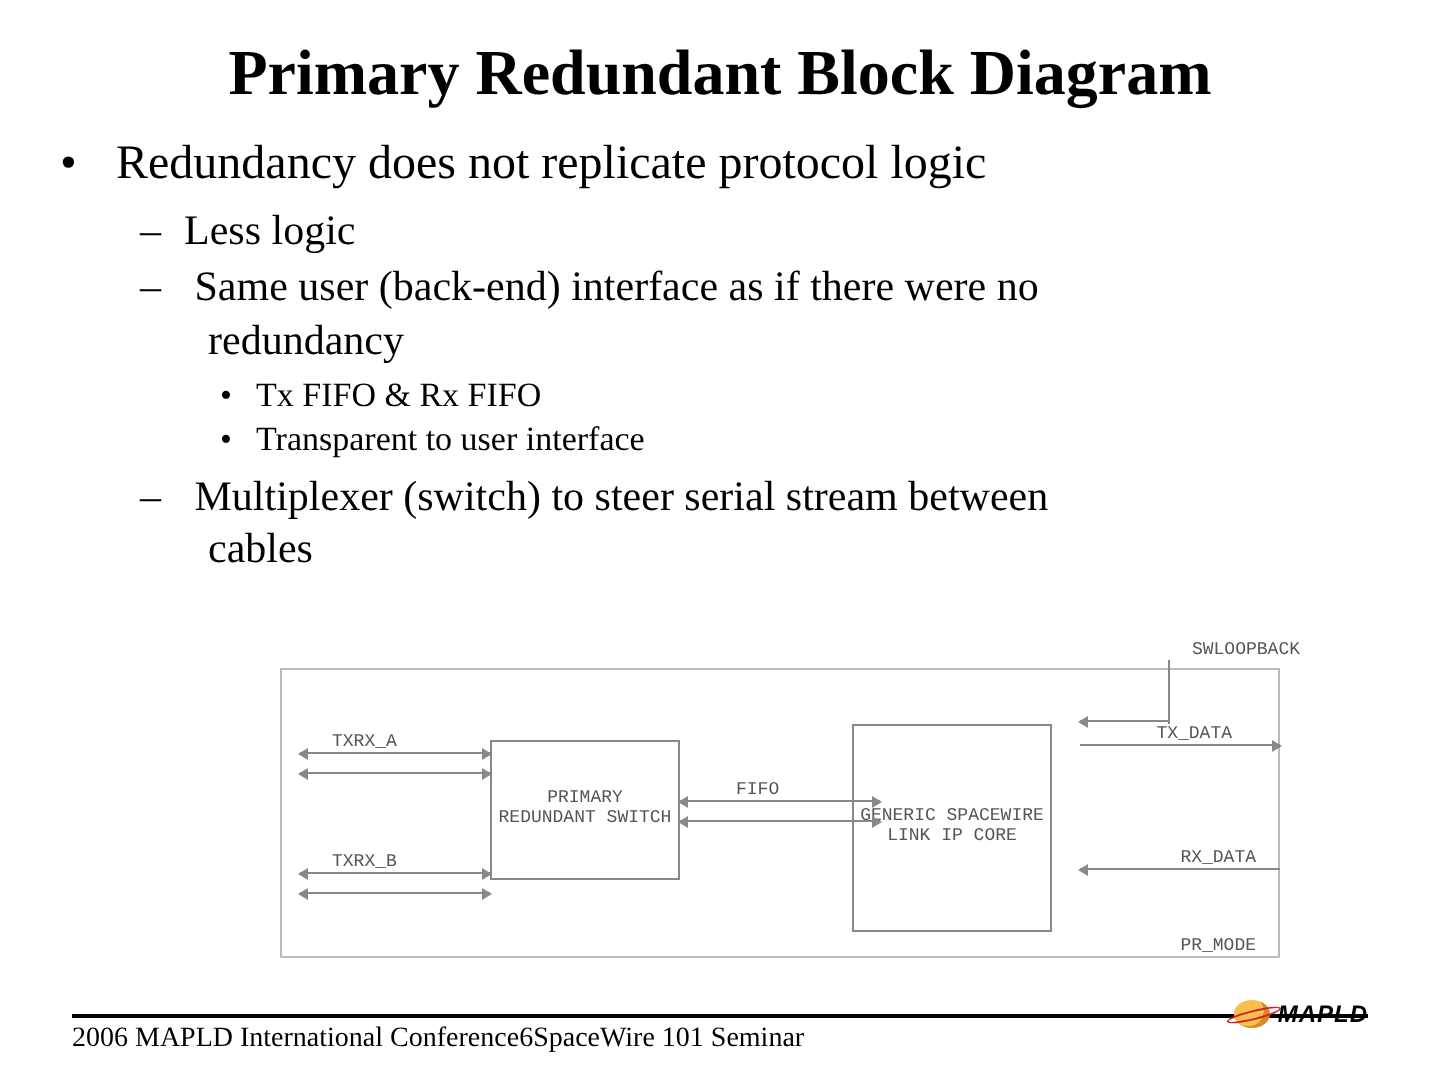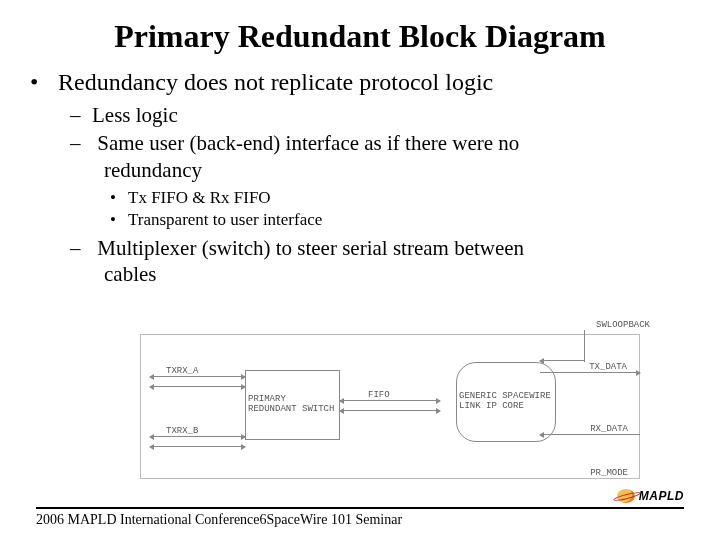--- a/index.html
+++ b/index.html
@@ -14,37 +14,37 @@
   .lvl2 > li::before { content: "–"; display: inline-block; width: 22px; }
   .lvl2 > li .wrap { display: inline; }
   .lvl2 .cont { display: block; margin-left: 34px; }
   .lvl3 { margin-left: 40px; margin-top: 4px; margin-bottom: 4px; }
   .lvl3 > li { font-size: 17px; line-height: 1.3; }
   .lvl3 > li::before { content: "•"; display: inline-block; width: 18px; }
 
   
   .diagram { position: absolute; left: 130px; top: 320px; width: 520px; height: 165px; font-family: Liberation Mono, monospace; font-size: 9px; color: #555; }
   .diagram .frame { position: absolute; left: 10px; top: 14px; width: 500px; height: 145px; border: 1px solid #bbb; }
-  .box { position: absolute; border: 1px solid #888; background: #fff; text-align: left; display: flex; align-items: center; justify-content: center; padding: 2px; line-height: 1.1; }
+  .box { position: absolute; border: 1px solid #888; background: #fff; text-align: center; display: flex; align-items: center; justify-content: center; padding: 2px; line-height: 1.1; }
   .lbl { position: absolute; white-space: nowrap; }
   
   .h-line { position: absolute; height: 0; border-top: 1px solid #888; }
   .arr-r::after, .arr-l::before, .arr-both::before, .arr-both::after {
     content: ""; position: absolute; width: 0; height: 0; border-top: 3px solid transparent; border-bottom: 3px solid transparent;
   }
   .arr-r::after  { right: -1px; top: -3px; border-left: 5px solid #888; }
   .arr-l::before { left: -1px;  top: -3px; border-right: 5px solid #888; }
   .arr-both::after  { right: -1px; top: -3px; border-left: 5px solid #888; }
   .arr-both::before { left: -1px;  top: -3px; border-right: 5px solid #888; }
 
   
   .footer { position: absolute; left: 36px; right: 36px; bottom: 12px; }
   .footline { border-top: 2px solid #000; height: 0; margin-bottom: 3px; }
   .footrow { display: flex; justify-content: flex-start; align-items: center; font-size: 14px; }
-  .logo { position: absolute; right: 0; bottom: 25px; display: flex; align-items: center; gap: 4px; }
+  .logo { position: absolute; right: 0; bottom: 14px; display: flex; align-items: center; gap: 4px; }
   .logo .globe { width: 18px; height: 14px; border-radius: 50%; background: radial-gradient(circle at 40% 40%, #f6c04a 0 55%, #d98a1f 56% 100%); position: relative; }
   .logo .globe::after { content: ""; position: absolute; left: -4px; top: 5px; width: 26px; height: 3px; border: 1px solid #c23; border-radius: 50%; transform: rotate(-14deg); }
   .logo-text { font-family: Arial, Helvetica, sans-serif; font-weight: bold; font-style: italic; font-size: 12px; letter-spacing: 0.5px; color: #000; }
 </style>
 </head>
 <body>
 
 <div class="slide">
   <h1 class="title">Primary Redundant Block Diagram</h1>
 
@@ -69,26 +69,26 @@
     </li>
   </ul>
 
   <div class="diagram">
     <div class="frame"></div>
 
     <span class="lbl" style="right:0; top:0;">SWLOOPBACK</span>
     <span class="lbl" style="left:36px; top:46px;text-align:center;">TXRX_A</span>
     <span class="lbl" style="left:36px; top:106px;">TXRX_B</span>
     <span class="lbl" style="left:238px; top:70px;">FIFO</span>
-    <span class="lbl" style="right:23px; top:42px;">TX_DATA</span>
+    <span class="lbl" style="right:34px; top:42px;">TX_DATA</span>
     <span class="lbl" style="right:22px; top:104px;">RX_DATA</span>
     <span class="lbl" style="right:22px; top:148px;">PR_MODE</span>
 
     <div class="box" style="left:115px; top:50px; width:95px; height:70px;">PRIMARY REDUNDANT SWITCH</div>
-    <div class="box" style="left:326px; top:42px; width:100px; height:80px;border-radius:20px;">GENERIC SPACEWIRE LINK IP CORE</div>
+    <div class="box" style="left:296px; top:42px; width:100px; height:104px;">GENERIC SPACEWIRE LINK IP CORE</div>
 
     <div class="h-line arr-both" style="left:20px; top:56px; width:95px;"></div>
     <div class="h-line arr-both" style="left:20px; top:66px; width:95px;"></div>
     <div class="h-line arr-both" style="left:20px; top:116px; width:95px;"></div>
     <div class="h-line arr-both" style="left:20px; top:126px; width:95px;"></div>
 
     <div class="h-line arr-both" style="left:210px; top:80px; width:100px;"></div>
     <div class="h-line arr-both" style="left:210px; top:90px; width:100px;"></div>
 
     <div class="h-line arr-r" style="left:410px; top:52px; width:100px;"></div>

